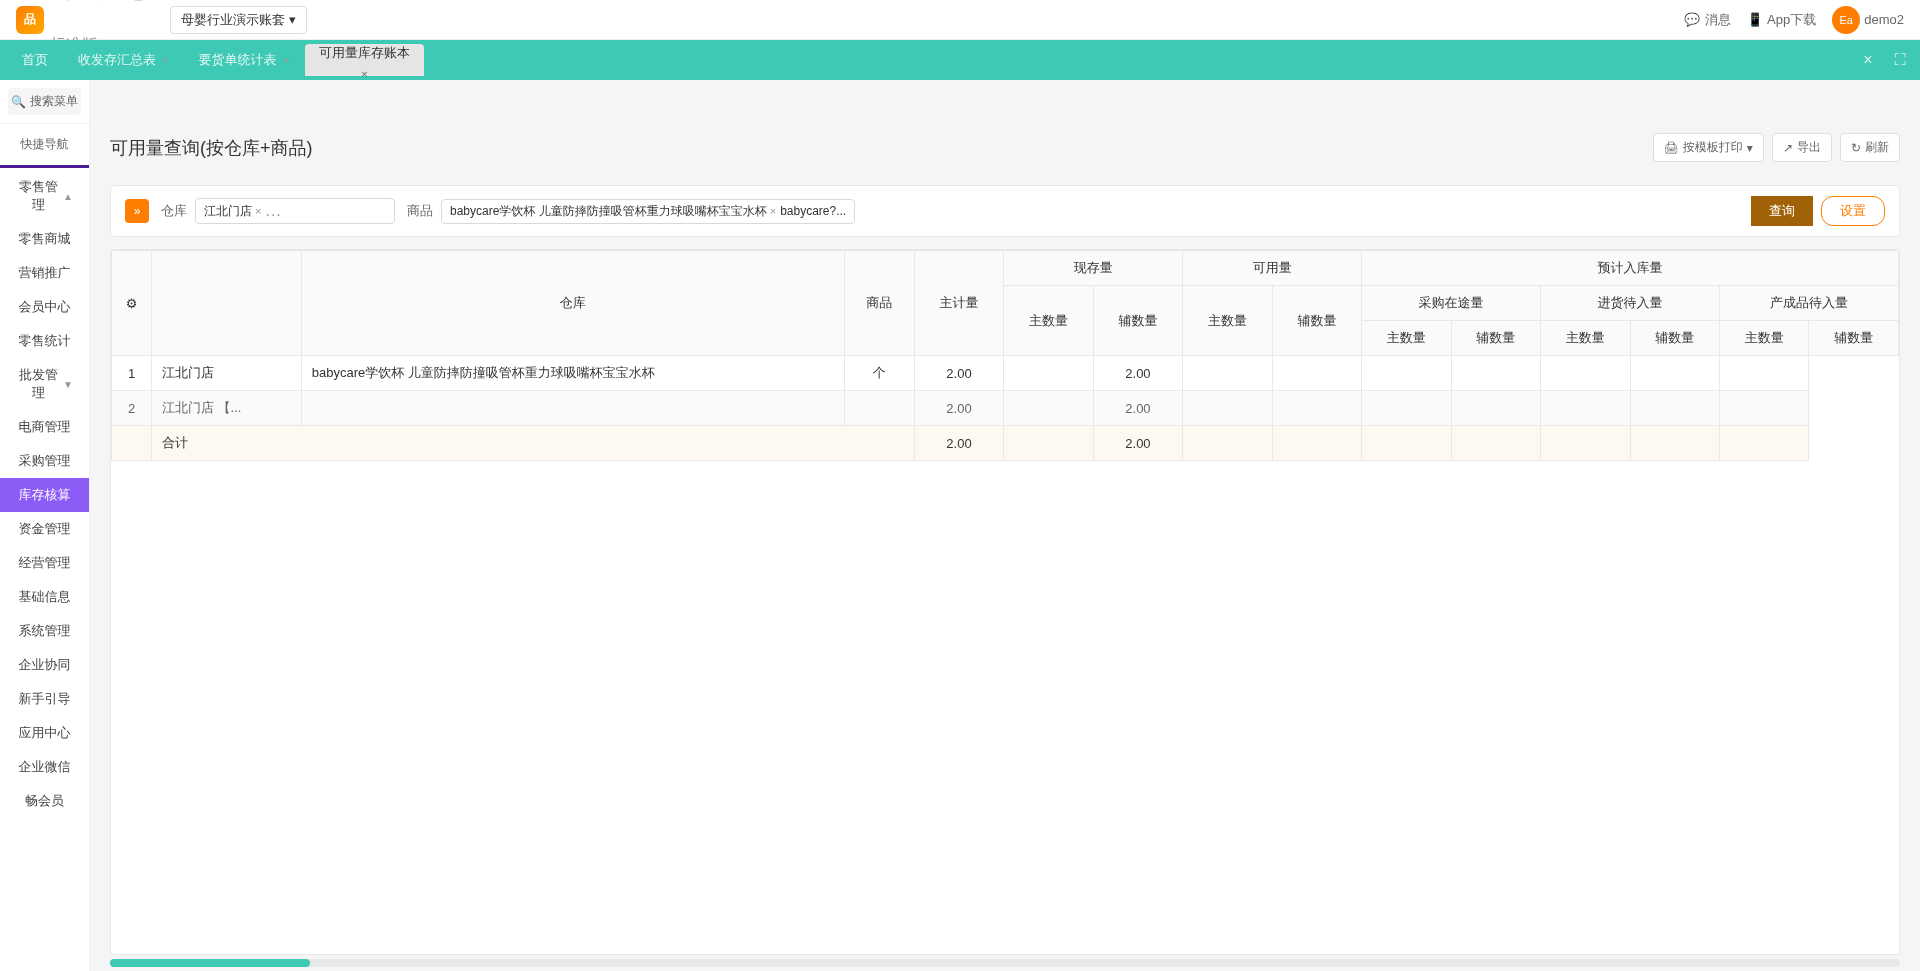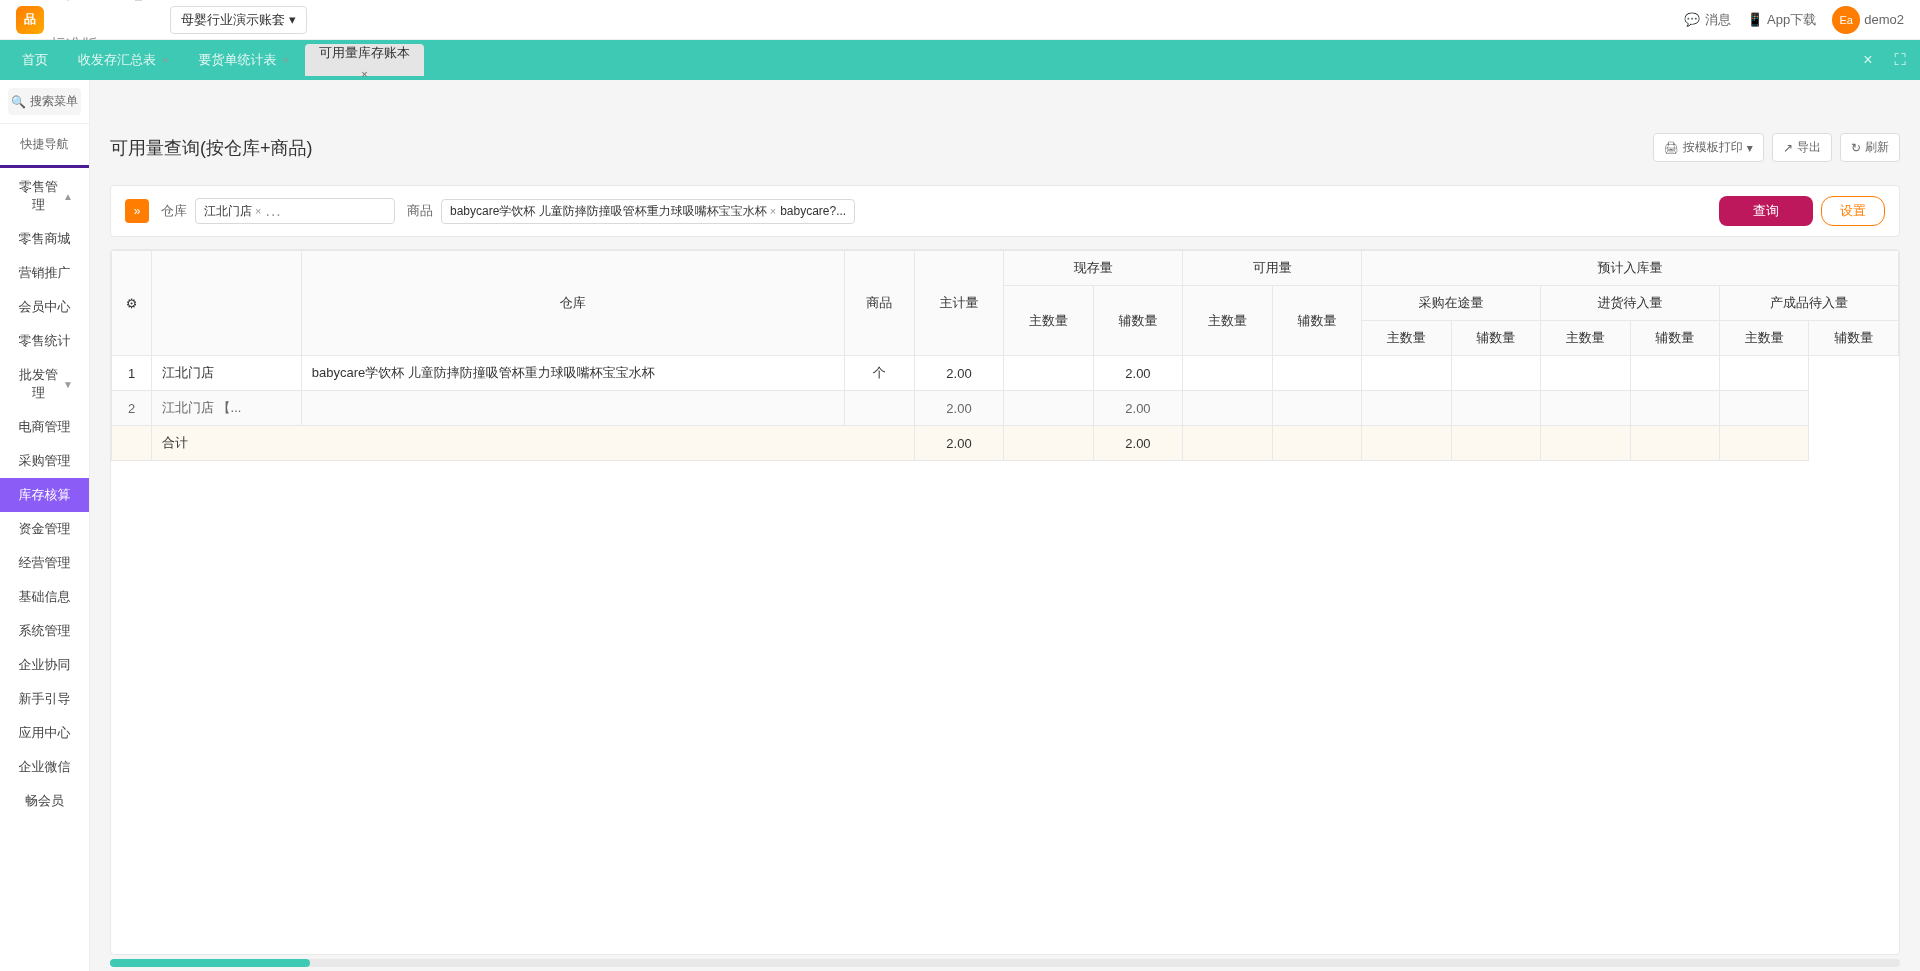--- a/index.html
+++ b/index.html
@@ -54,21 +54,21 @@
     
     .filter-bar { margin: 0 20px 12px; background: #fff; border: 1px solid #e8e8e8; border-radius: 4px; padding: 10px 14px; display: flex; align-items: center; gap: 12px; flex-shrink: 0; }
     .filter-expand-btn { width: 24px; height: 24px; background: #ff7d00; border-radius: 4px; display: flex; align-items: center; justify-content: center; color: #fff; cursor: pointer; font-size: 12px; flex-shrink: 0; }
     .filter-group { display: flex; align-items: center; gap: 8px; }
     .filter-label { font-size: 13px; color: #666; white-space: nowrap; }
     .filter-tags { display: flex; align-items: center; gap: 4px; min-width: 200px; border: 1px solid #d9d9d9; border-radius: 4px; padding: 3px 8px; background: #fff; flex-wrap: wrap; }
     .filter-tag { display: flex; align-items: center; gap: 3px; background: #fff; font-size: 12px; color: #333; }
     .filter-tag-close { color: #999; cursor: pointer; font-size: 11px; }
     .filter-dots { color: #999; cursor: pointer; font-size: 16px; letter-spacing: 1px; }
     .filter-right-btns { margin-left: auto; display: flex; gap: 8px; }
-    .btn-query { padding: 5px 34px; background: #be185d; color: #fff; border: none; border-radius: 8px; cursor: pointer; font-size: 13px; }
+    .btn-query { padding: 5px 18px; background: #a16207; color: #fff; border: none; border-radius: 0; cursor: pointer; font-size: 13px; }
     .btn-settings { padding: 5px 18px; background: #fff; color: #ff7d00; border: 1px solid #ff7d00; border-radius: 12px; cursor: pointer; font-size: 13px; }
 
     
     .table-wrapper { margin: 0 20px; flex: 1; background: #fff; border: 1px solid #e8e8e8; border-radius: 4px; overflow: auto; }
     table { width: 100%; border-collapse: collapse; font-size: 13px; }
     thead { background: #fafafa; position: sticky; top: 0; z-index: 10; }
     thead tr th { padding: 8px 10px; border: 1px solid #e8e8e8; font-weight: 500; color: #333; text-align: center; white-space: nowrap; }
     tbody tr td { padding: 8px 10px; border: 1px solid #e8e8e8; color: #333; text-align: center; }
     .col-no { width: 50px; }
     .th-gear { width: 40px; }

